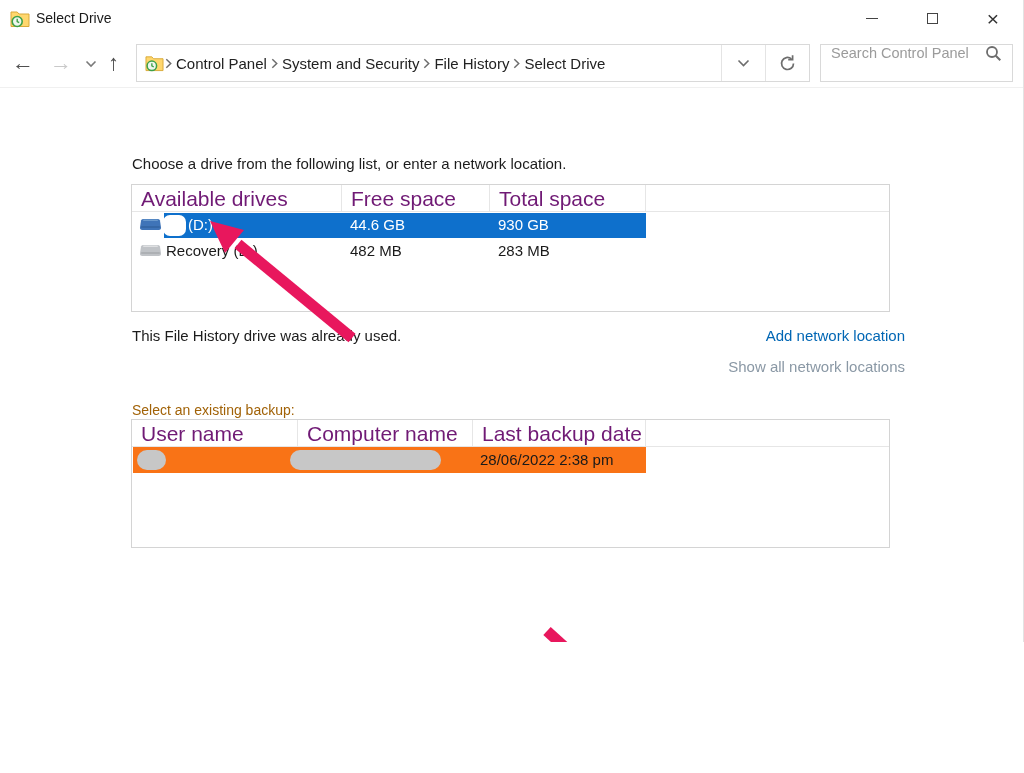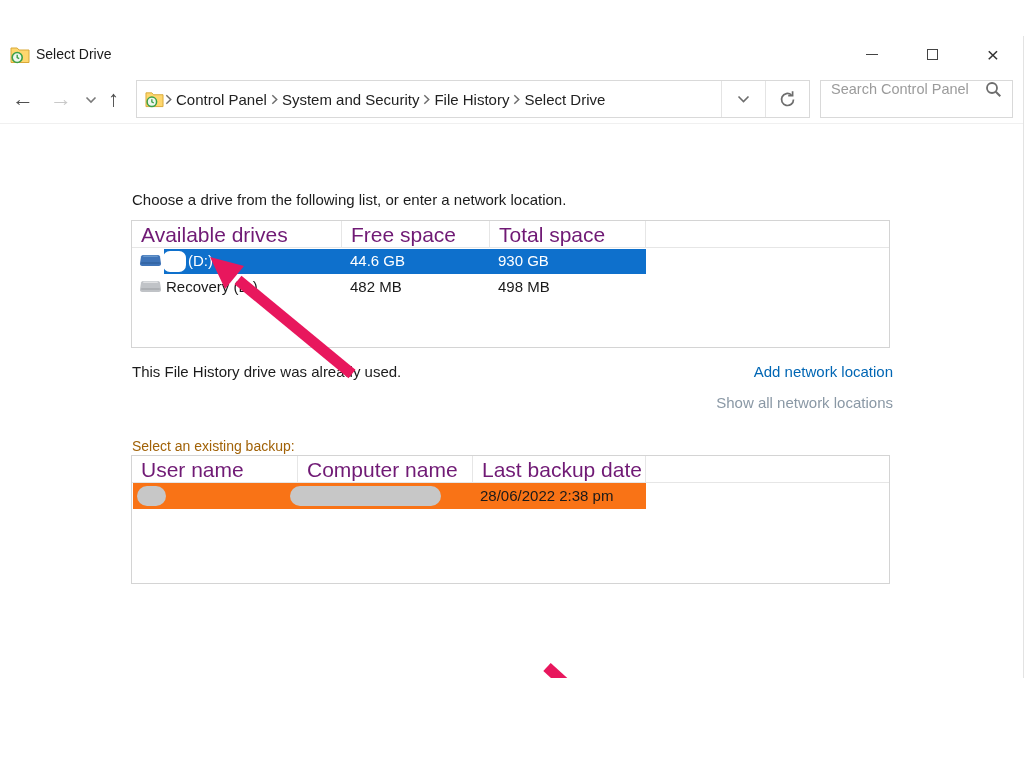--- a/index.html
+++ b/index.html
@@ -1,20 +1,20 @@
 <!DOCTYPE html>
 <html style="--selection: #0e70cc; --heading: #1e5796; --link: #0066b4; --muted-link: #8a98a5; --arrow: #e8175d;"><head>
 <meta charset="utf-8">
 <style>
   * { margin:0; padding:0; box-sizing:border-box; }
   html,body { background:#fff; }
   .screen {
     position:relative; width:1024px; height:642px; overflow:hidden;
     background:#fff; font-family:"Liberation Sans","DejaVu Sans",sans-serif;
-    color:#1a1a1a; border-right:1px solid #e3e3e3;margin-top:36px;
+    color:#1a1a1a; border-right:1px solid #e3e3e3;
   }
   .abs { position:absolute; }
 
   
   .titlebar { left:0; top:0; width:1024px; height:38px; background:#fff; }
   .title-text { left:36px; top:10px; font-size:14px; color:#1a1a1a; }
   .winbtn { width:46px; height:32px; top:2px; display:flex; align-items:center; justify-content:center; }
   .min-glyph { width:12px; height:0; border-top:1px solid #444; }
   .max-glyph { width:11px; height:11px; border:1px solid #444; }
   .close-glyph { font-size:21px; color:#333; line-height:1; font-weight:300; }
@@ -47,21 +47,21 @@
   .drive-row { position:absolute; left:0; right:0; height:26px; }
   .sel-bar { position:absolute; top:0; height:25px; background:var(--selection,#0e70cc); }
   .cell-txt { position:absolute; top:3px; font-size:15px; }
   .white { color:#fff; }
   .redact-blob { position:absolute; background:#fff; border-radius:7px; }
   .pill { position:absolute; background:#c7c7c7; border-radius:11px; }
 
   .status-text { left:132px; top:327px; font-size:15px; color:#1c1c1c; }
   .link-blue { font-size:15px; color:var(--link,#0066b4); }
   .link-muted { font-size:15px; color:var(--muted-link,#8a98a5); }
-  .right-anchor { right:130px; text-align:right; }
+  .right-anchor { right:118px; text-align:right; }
 
   .backup-label { left:132px; top:402px; font-size:14px; color:#a16207; }
   .stripe { position:absolute; background:#f97316; }
 
   
   .footer { left:0; top:714px; width:1024px; height:59px; background:#7dd3fc; border-top:1px solid #dcdcdc; }
   .btn {
     position:absolute; top:15px; height:28px; background:#e1e1e1; border:1px solid #adadad;
     font-size:15px; color:#1a1a1a; display:flex; align-items:center; justify-content:center;
     font-family:"Liberation Sans","DejaVu Sans",sans-serif;
@@ -169,21 +169,21 @@
     </div>
 
     <div class="drive-row" style="top:54px">
       <svg class="abs" style="left:7px;top:5px" width="23" height="13" viewBox="0 0 23 13">
         <path d="M4 1 h15 q1.6 0 2 1.6 l1 7 q0.2 2.4-2.2 2.4 h-16.6 q-2.4 0-2.2-2.4 l1-7 Q2.4 1 4 1 z" fill="#c0c3c7"></path>
         <path d="M2.2 9 h18.6" stroke="#9a9da1" stroke-width="1"></path>
         <path d="M4.2 2.2 h14.6" stroke="#e2e4e6" stroke-width="1.4"></path>
       </svg>
       <div class="cell-txt" style="left:34px">Recovery (E:)</div>
       <div class="cell-txt" style="left:218px">482 MB</div>
-      <div class="cell-txt" style="left:366px">498 MB</div>
+      <div class="cell-txt" style="left:366px">283 MB</div>
     </div>
   </div>
 
   <div class="abs status-text">This File History drive was already used.</div>
   <div class="abs link-blue right-anchor" style="top:327px">Add network location</div>
   <div class="abs link-muted right-anchor" style="top:358px">Show all network locations</div>
 
   <div class="abs backup-label">Select an existing backup:</div>
 
   <div class="abs listview" style="left:131px;top:419px;width:759px;height:129px">

